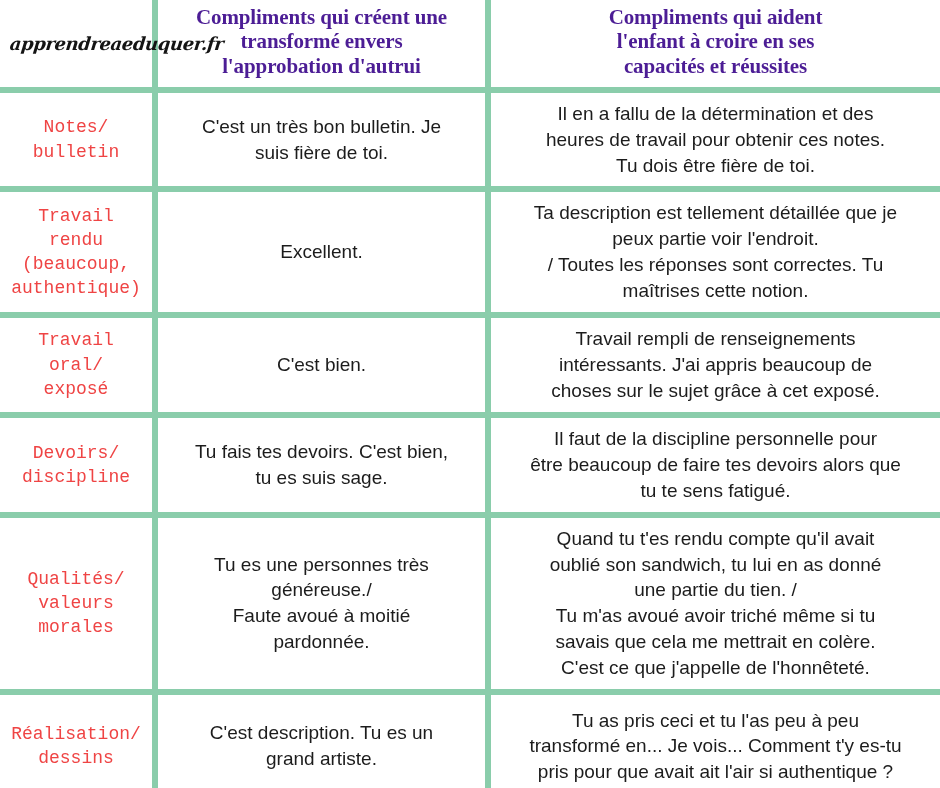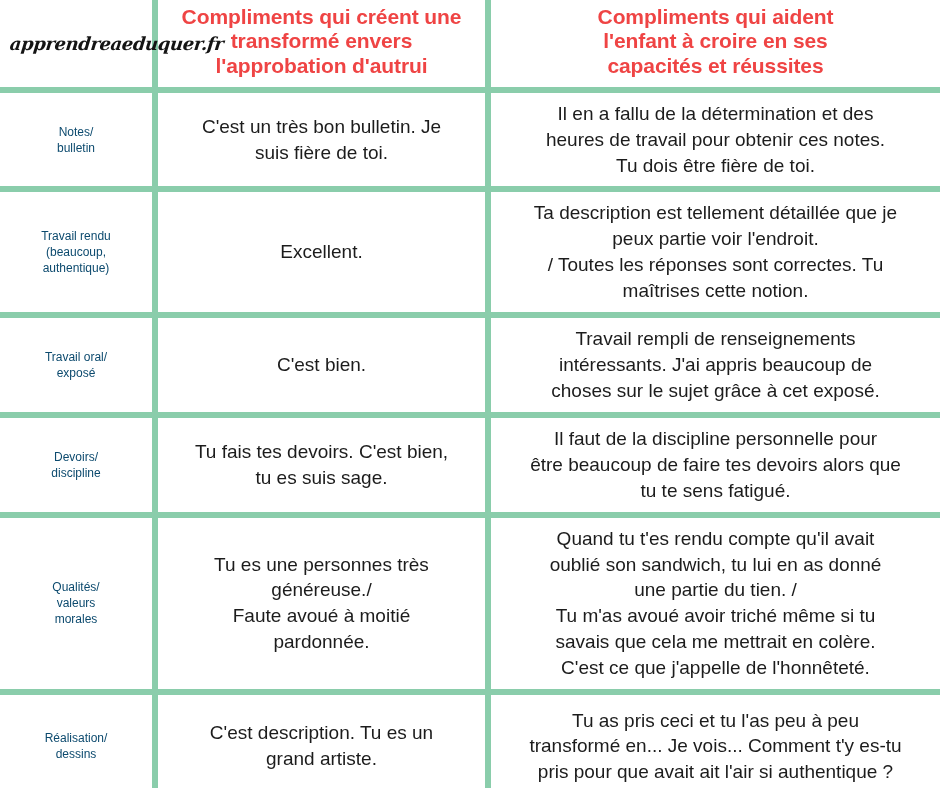--- a/index.html
+++ b/index.html
@@ -54,48 +54,49 @@
   .header-row th {
     vertical-align: bottom;
     padding-bottom: 6px;
   }
   .header-row th.logo-cell {
     vertical-align: middle;
     padding-bottom: 0;
     text-align: left;
   }
   .header-title {
-    font-family: Liberation Sans, sans-serif;
+    font-family: Liberation Serif, serif;
     font-weight: bold;
     font-size: 21px;
     line-height: 1.18;
-    color: #ef4444;
+    color: #4c1d95;
     padding: 0 10px 2px 10px;
     letter-spacing: -0.1px;
   }
   .logo {
     display: block;
     font-family: "DejaVu Serif", serif;
     font-style: italic;
     font-weight: 600;
     font-size: 18px;
     color: #141414;
     letter-spacing: -0.4px;
     padding-left: 10px;
     transform: skewX(-6deg);
     white-space: nowrap;
   }
 
   
   .cat-cell {
-    font-size: 12px;
+    font-size: 18px;
     line-height: 1.35;
-    color: #0c4a6e;
+    color: #ef4444;
     padding: 6px 6px;
     font-stretch: condensed;
+    font-family: Liberation Mono, monospace;
   }
   .body-cell {
     font-size: 19px;
     line-height: 1.36;
     color: #1c1c1c;
     padding: 8px 14px;
     font-stretch: condensed;
   }
   .body-cell.wide {
     padding: 8px 10px;

